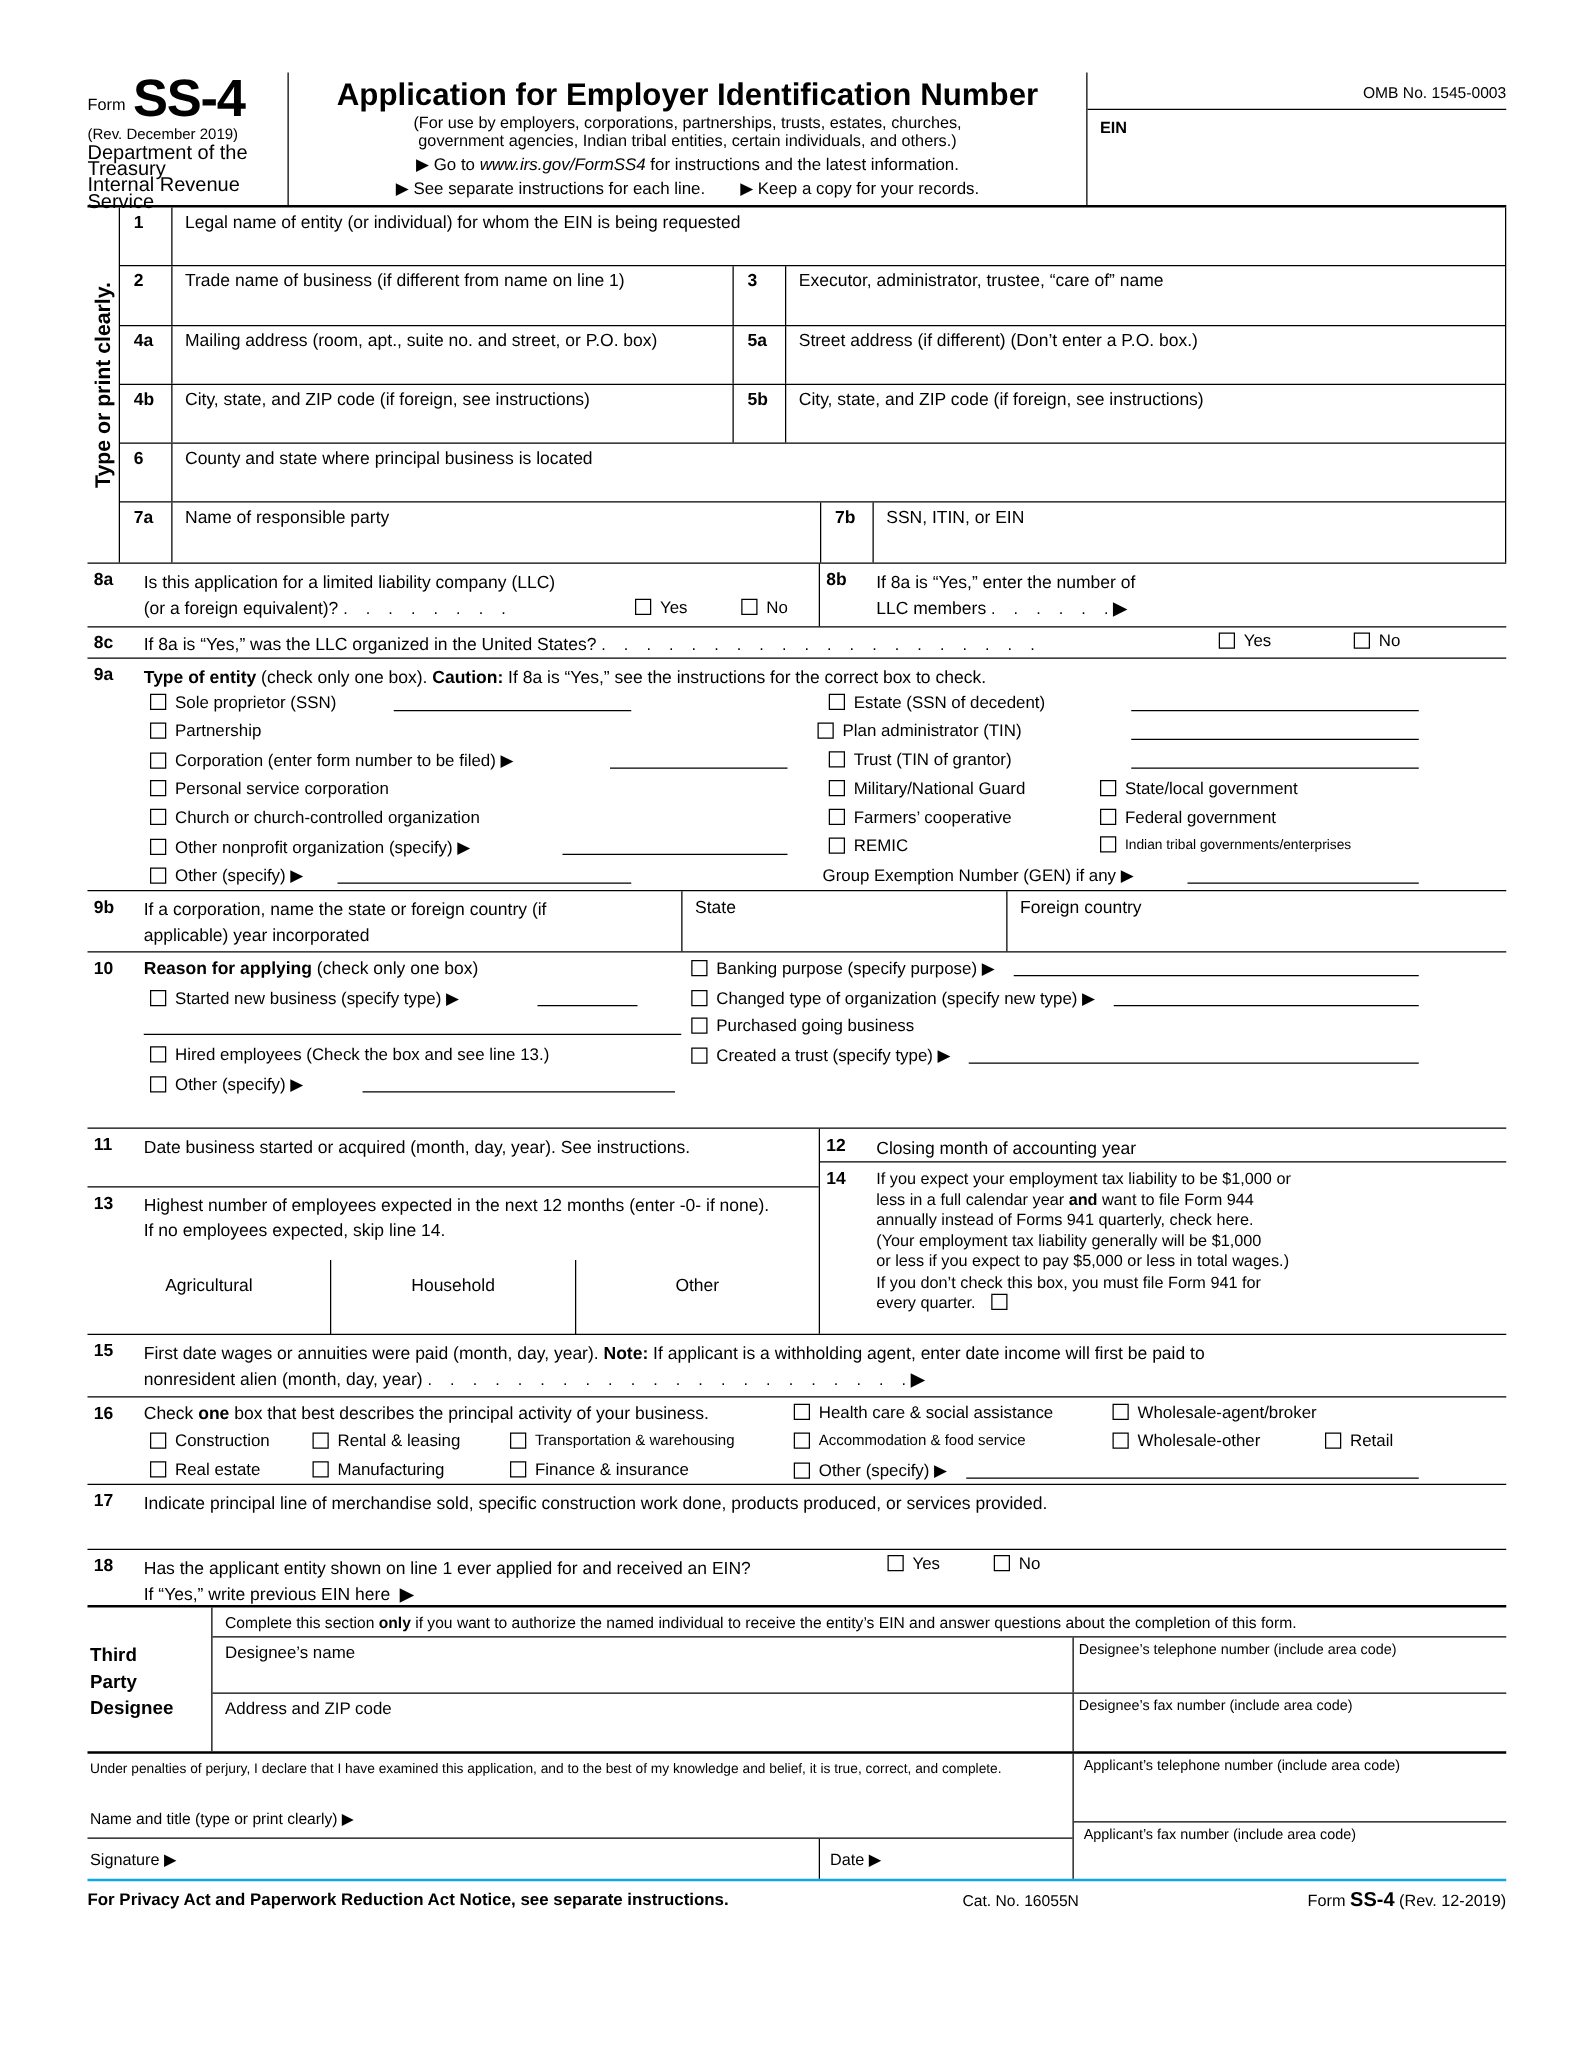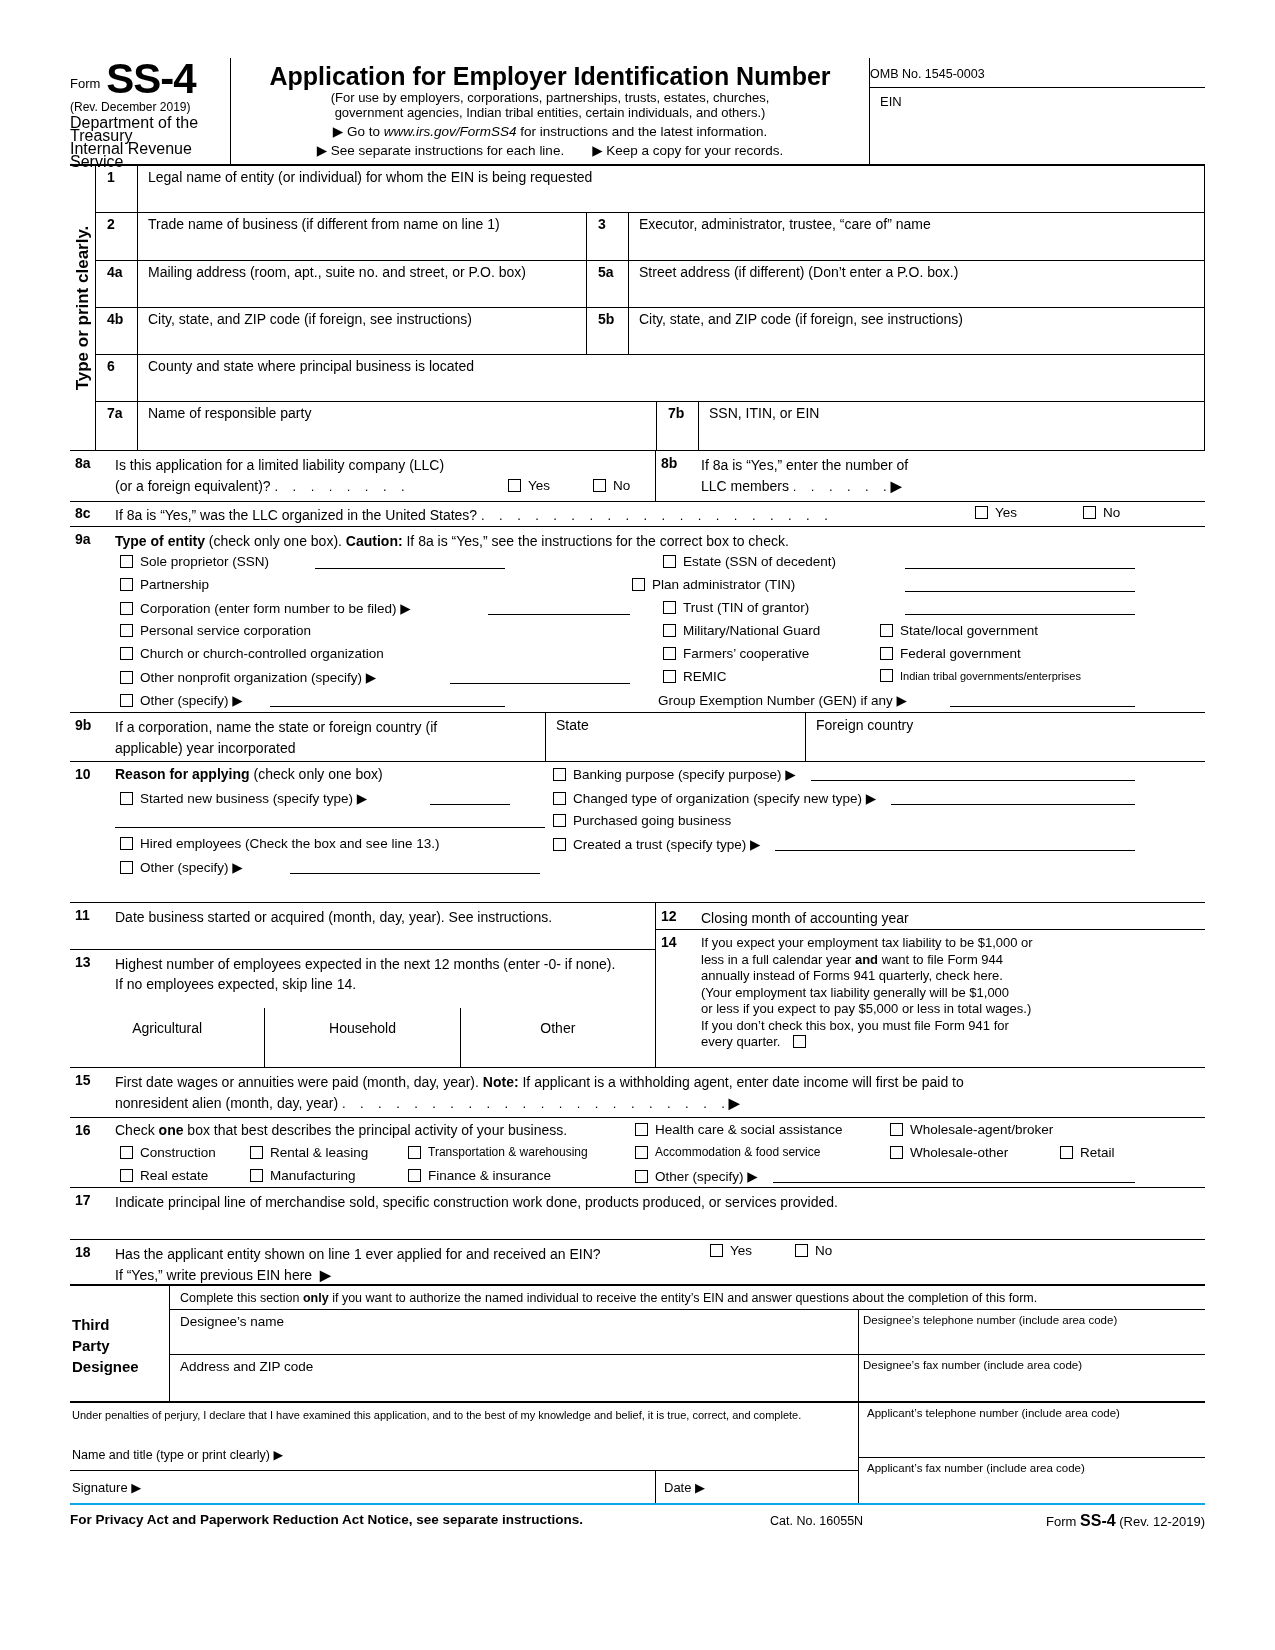--- a/index.html
+++ b/index.html
@@ -21,22 +21,22 @@
 .h-form{font-size:13px;padding-bottom:5px}
 .h-num{font-size:42px;font-weight:bold;line-height:34px;letter-spacing:-1px}
 .h-rev{font-size:12px;margin-top:4px}
 .h-dept{font-size:16px;line-height:13px;margin-top:2px}
 .h-mid{flex:1;border-left:1.5px solid #000;border-right:1.5px solid #000;text-align:center;padding-top:5px}
 .h-title{font-size:25px;font-weight:bold;line-height:27px}
 .h-sub{font-size:13px;font-weight:normal;line-height:15px}
 .h-goto{font-size:13.5px;font-weight:normal;margin-top:3px}
 .gap{display:inline-block;width:28px}
 .h-right{width:335px;display:flex;flex-direction:column}
-.h-omb{height:30px;border-bottom:1px solid #000;font-size:12.5px;text-align:left;padding-top:9px}
-.h-ein{flex:1;padding:6px 0 0 10px;font-size:13px;font-weight:normal}
+.h-omb{height:30px;border-bottom:1px solid #000;font-size:12.5px;text-align:right;padding-top:9px}
+.h-ein{flex:1;padding:6px 0 0 10px;font-size:13px;font-weight:bold}
 
 .topsec{margin-left:25px;border-left:1.5px solid #000;border-right:1.5px solid #000;position:relative}
 .side-label{position:absolute;top:0;left:-25px;width:284px;height:25px;transform-origin:0 0;transform:rotate(-90deg) translateX(-100%);text-align:center;font-weight:bold;font-size:17px;line-height:24px}
 .trow{border-bottom:1px solid #000;display:flex}
 .thalf{display:flex}
 .brd-l{border-left:1px solid #000}
 .tnum{width:42px;border-right:1px solid #000;font-weight:bold;padding:3px 0 0 11px;flex:none}
 .tcell{flex:1;padding:3px 0 0 10px}
 
 .midsec{border-top:1px solid #000}
@@ -216,21 +216,21 @@
             <span class="cb"></span>
             <span>Estate (SSN of decedent)</span>
           </span>
         <span class="blankabs" style="left:835px;width:230px"></span>
       </div>
       <div class="r9">
         <span class="ckabs" style="left:50px">
             <span class="cb"></span>
             <span>Partnership</span>
           </span>
-        <span class="ckabs" style="left:562px">
+        <span class="ckabs" style="left:584px">
             <span class="cb"></span>
             <span>Plan administrator (TIN)</span>
           </span>
         <span class="blankabs" style="left:835px;width:230px"></span>
       </div>
       <div class="r9">
         <span class="ckabs" style="left:50px">
             <span class="cb"></span>
             <span>Corporation (enter form number to be filed) ▶</span>
           </span>

